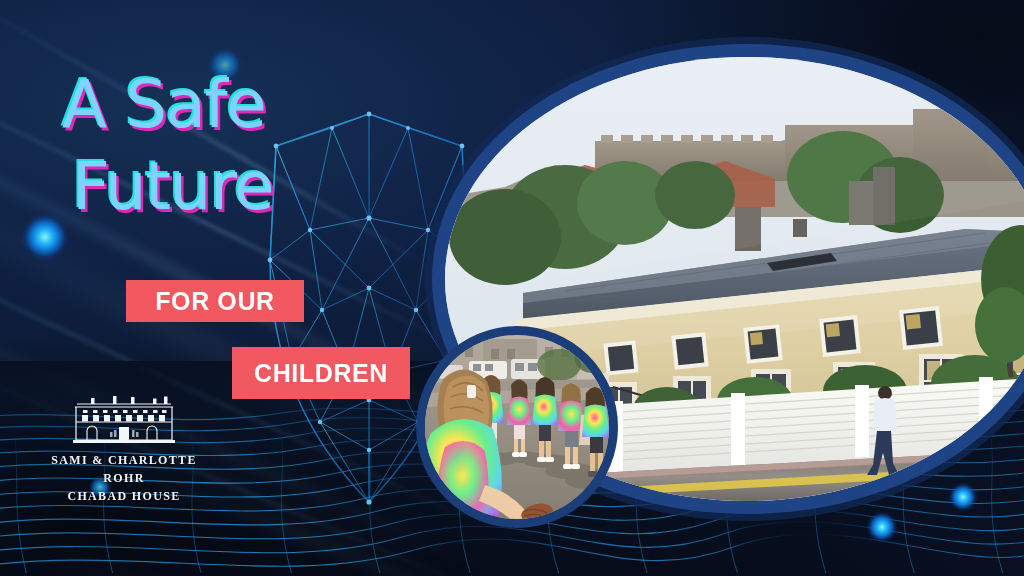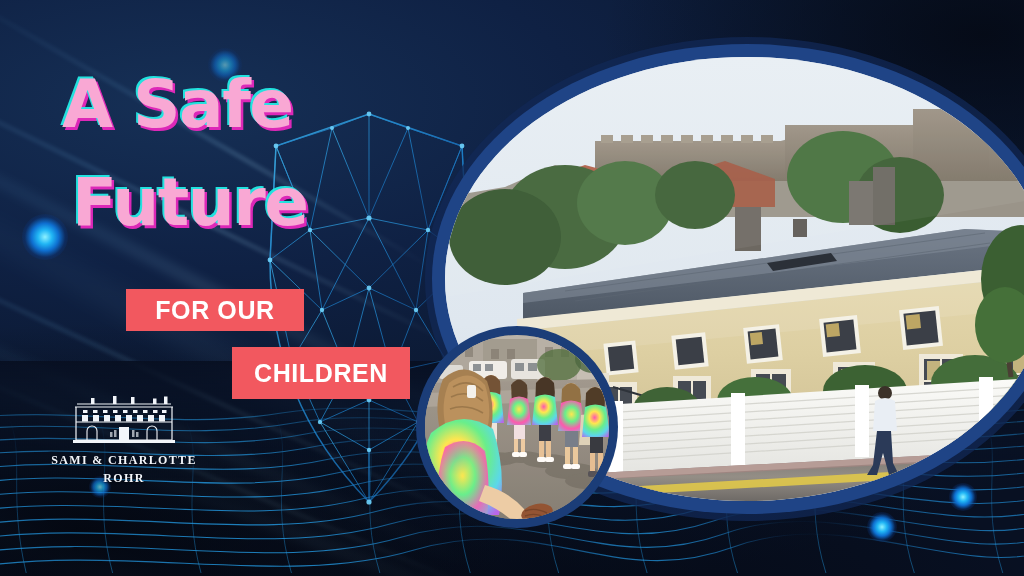--- a/index.html
+++ b/index.html
@@ -76,44 +76,44 @@
 
   
   .headline{
     position:absolute; left:54px; top:74px;
     width:420px;
     z-index:8;
     pointer-events:none;
   }
   .headline-line{
     font-family:"DejaVu Sans", sans-serif;
-    font-weight:700;
+    font-weight:400;
     font-size:66px;
     line-height:.94;
     letter-spacing:-1.5px;
-    color:#f9a8d4;
+    color:#7dd3fc;
     text-shadow:
        -2px -2px 0 rgba(35,235,230,.95),
         2.5px 2.5px 0 rgba(232,40,190,.95);
   }
   .headline-line.l1{ margin-left:8px; }
-  .headline-line.l2{ margin-top:36px; margin-left:18px; }
+  .headline-line.l2{ margin-top:20px; margin-left:18px; }
 
   
   .badge{
     position:absolute;
     background:#f2585f;
     color:#ffffff;
     font-weight:700;
     font-size:25px;
     letter-spacing:.6px;
     display:flex; align-items:center; justify-content:center;
     z-index:9;
   }
-  .badge-for-our { left:126px; top:289px;  width:178px; height:42px; }
+  .badge-for-our { left:126px; top:280px;  width:178px; height:42px; }
   .badge-children{ left:232px; top:347px; width:178px; height:52px; }
 
   
   .logo{
     position:absolute;
     left:44px; top:392px;
     width:160px;
     z-index:9;
     text-align:center;
   }
@@ -726,15 +726,16 @@
 
       <rect x="96" y="70" width="20" height="26" fill="#f2f5fa"></rect>
       <g fill="#f2f5fa" opacity=".65">
         <rect x="78" y="80" width="5" height="10"></rect>
         <rect x="86" y="76" width="5" height="14"></rect>
         <rect x="122" y="76" width="5" height="14"></rect>
         <rect x="130" y="80" width="5" height="10"></rect>
       </g>
     </svg>
     <div class="logo-text">SAMI &amp; CHARLOTTE ROHR</div>
+    <div class="logo-text">CHABAD HOUSE</div>
   </div>
 
 </div>
 
 </body></html>

